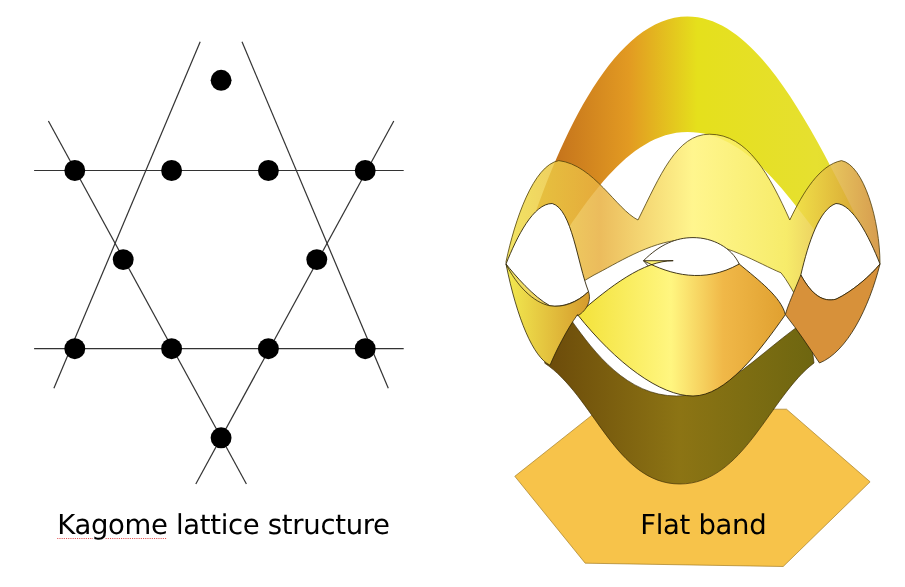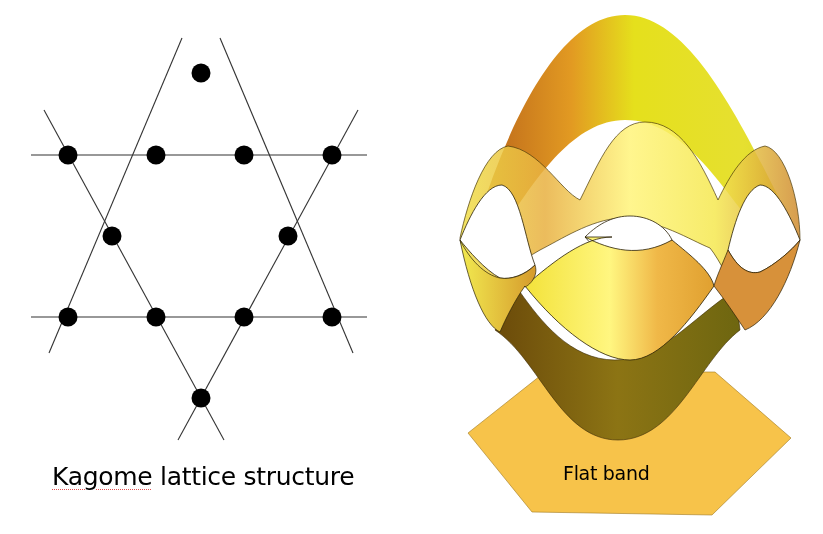--- a/index.html
+++ b/index.html
@@ -18,22 +18,22 @@
       font-size: 25px;
       letter-spacing: -0.3px;
     }
     #lattice-caption .underlined {
       text-decoration: underline dotted #e05050;
       text-decoration-thickness: 1px;
       text-underline-offset: 4px;
       margin-top: 16px;
     }
     #band-caption {
-      left: 563px; top: 462px;
-      font-size: 19px;
+      left: 582px; top: 462px;
+      font-size: 25px;
       letter-spacing: -0.3px;
     }
   </style>
 </head>
 <body>
 
 <div class="panel" id="lattice-panel">
   <svg width="420" height="534" viewBox="0 0 420 534">
     <g stroke="#333" stroke-width="1.1" fill="none">
 

